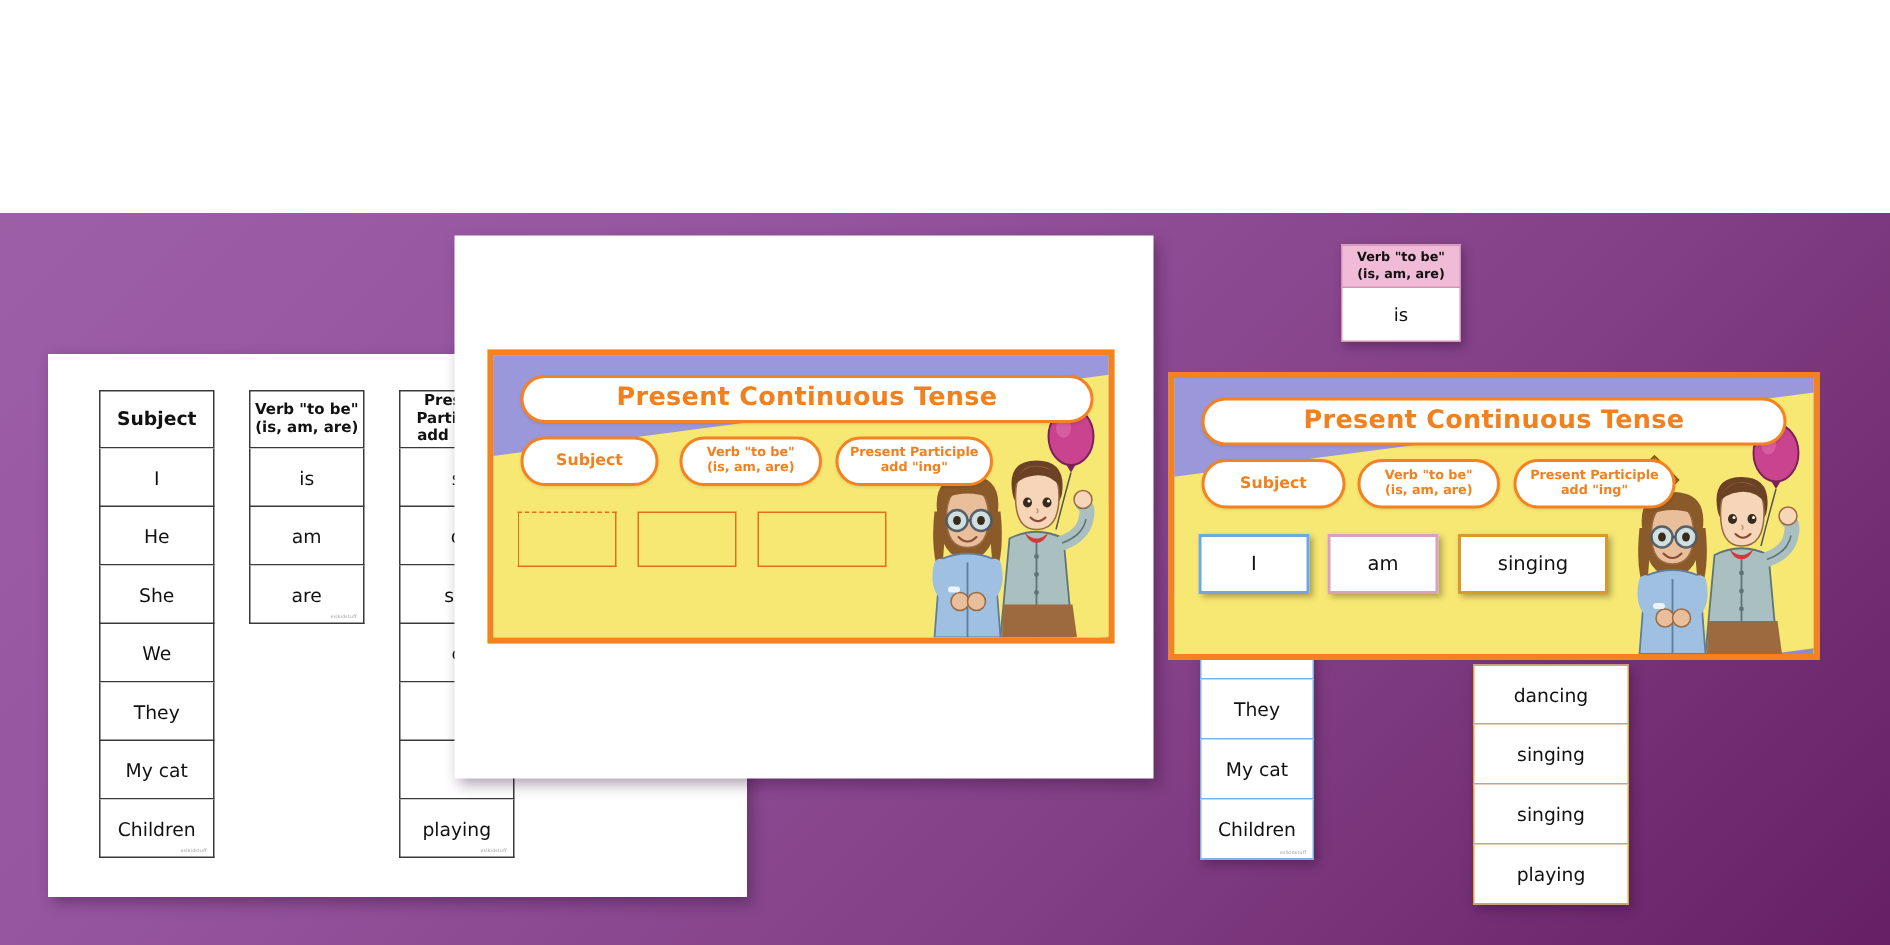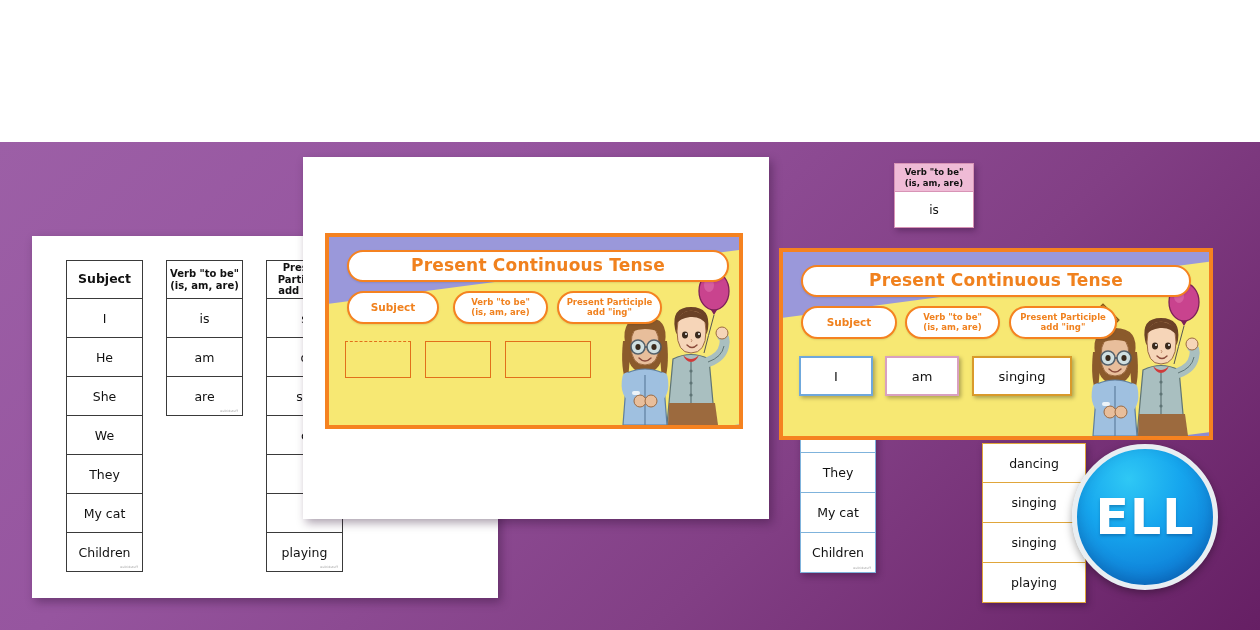--- a/index.html
+++ b/index.html
@@ -427,17 +427,14 @@
         <span>Present Participle</span>
         <span>add "ing"</span>
       </div>
 
       <div class="answer b-blue" style="left:16px; top:104px; width:74px; height:40px;">I</div>
       <div class="answer b-pink" style="left:102px; top:104px; width:74px; height:40px;">am</div>
       <div class="answer b-gold" style="left:189px; top:104px; width:100px; height:40px;">singing</div>
     </div>
   </div>
 
-  <div class="ell">
-    <span>ELL</span>
-  </div>
 
 </div>
 
 </body></html>

